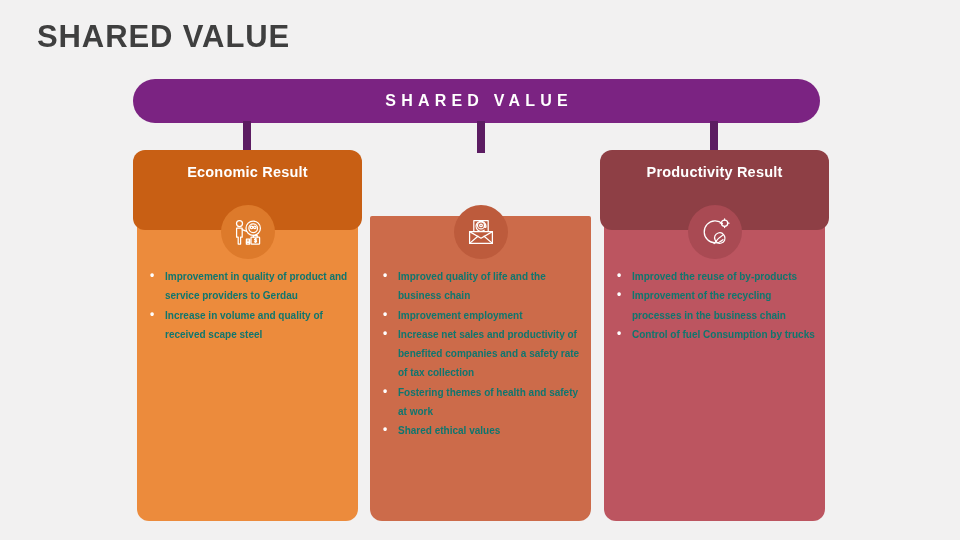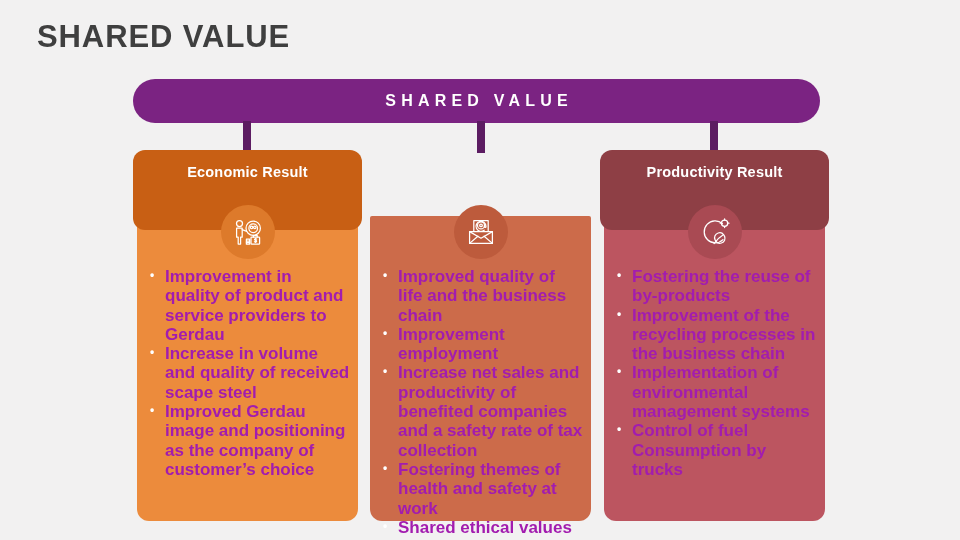--- a/index.html
+++ b/index.html
@@ -119,22 +119,22 @@
   
   .bullets {
     position: absolute;
     left: 13px; top: 117px;
     width: 205px;
     list-style: none;
   }
   .bullet {
     position: relative;
     padding-left: 19px;
-    color: #a21caf;
-    font-size: 17px;
+    color: #0f766e;
+    font-size: 10px;
     line-height: 19.3px;
     font-weight: bold;
     margin-bottom: 0px;
   }
   .bullet::before {
     content: "\2022";
     position: absolute;
     left: 4px; top: -1px;
     font-size: 12px;
     line-height: 19.3px;
@@ -180,21 +180,20 @@
         <path d="M25.6 24.1c-.6-.5-2.1-.5-2.1.5s2.1.6 2.1 1.6-1.5 1-2.1.5"></path>
         <path d="M24.5 23.4v3.9"></path>
 
         <path d="M15.4 24.2h3.2v5h-3.2z"></path>
         <path d="M15.4 26.1h3.2M15.4 27.7h3.2"></path>
       </svg>
     </div>
     <ul class="bullets">
       <li class="bullet">Improvement in quality of product and service providers to Gerdau</li>
       <li class="bullet">Increase in volume and quality of received scape steel</li>
-      <li class="bullet">Improved Gerdau image and positioning as the company of customer’s choice</li>
     </ul>
   </div>
 
   <div class="col col2">
     <div class="col-body"></div>
     <div class="icon-circle">
       <svg width="34" height="34" viewBox="0 0 34 34" fill="none" stroke="#ffffff" stroke-width="1.25" stroke-linecap="round" stroke-linejoin="round">
 
         <path d="M9.8 16.3V5.6h14.4v10.7"></path>
 
@@ -228,20 +227,19 @@
         <path d="M24.5 8.6A11 11 0 1025 24.6"></path>
 
         <circle cx="26.6" cy="8.2" r="3.1"></circle>
         <path d="M26.6 5.1v-1.3M26.6 12.6v-1.3M23.5 8.2h-1.3M31 8.2h-1.3"></path>
 
         <path d="M24.4 18.4c-2.6-1.5-6.2-.3-7.4 2.4-1 2.3.1 5.4 2.2 6.8 2.6 1.5 6.2.3 7.4-2.4 1-2.3-.1-5.4-2.2-6.8z"></path>
         <path d="M16 28.6c2.4-3.4 5.3-6.4 9-8.6"></path>
       </svg>
     </div>
     <ul class="bullets">
-      <li class="bullet">Fostering the reuse of by-products</li>
+      <li class="bullet">Improved the reuse of by-products</li>
       <li class="bullet">Improvement of the recycling processes in the business chain</li>
-      <li class="bullet">Implementation of environmental management systems</li>
       <li class="bullet">Control of fuel Consumption by trucks</li>
     </ul>
   </div>
 
 </div>
 
 </body></html>

